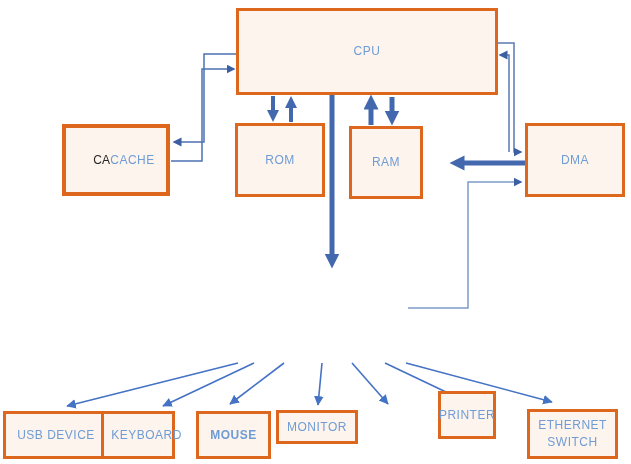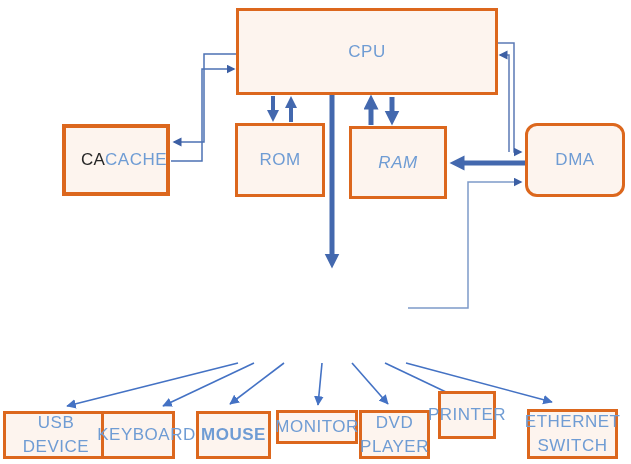--- a/index.html
+++ b/index.html
@@ -5,31 +5,31 @@
   html,body{margin:0;padding:0;background:#ffffff;}
   .canvas{
     position:relative;width:631px;height:464px;background:#ffffff;
     overflow:hidden;font-family:"Liberation Sans",sans-serif;
   }
   .wires{position:absolute;left:0;top:0;width:631px;height:464px;}
   .box{
     position:absolute;box-sizing:border-box;
     background:#FDF4EE;border:3px solid #DC671D;
     display:flex;align-items:center;justify-content:center;
-    text-align:center;color:#6F9CD4;font-size:17px;
+    text-align:center;color:#6F9CD4;font-size:12px;
     letter-spacing:0.5px;line-height:1.4;
   }
   .b4{border-width:4px;padding-left:16px;}
   .prefix{color:#262626;letter-spacing:0.2px;}
   
   .n-cpu      {left:236px;top:8px;  width:262px;height:87px;}
   .n-cache    {left:62px; top:124px;width:108px;height:72px;}
   .n-rom      {left:235px;top:123px;width:90px; height:74px;}
-  .n-ram      {left:349px;top:126px;width:98px; height:73px;font-style:italic;}
-  .n-dma      {left:525px;top:123px;width:100px;height:74px;border-radius:12px;}
+  .n-ram      {left:349px;top:126px;width:74px; height:73px;}
+  .n-dma      {left:525px;top:123px;width:100px;height:74px;}
   .n-io       {left:233px;top:274px;width:175px;height:89px;}
   .n-usb      {left:3px;  top:411px;width:106px; height:48px;}
   .n-keyboard {left:101px;top:411px;width:74px; height:48px;padding-left:17px;}
   .n-mouse    {left:196px;top:411px;width:75px; height:48px;font-weight:bold;}
   .n-monitor  {left:276px;top:410px;width:82px; height:34px;}
   .n-dvd      {left:359px;top:410px;width:71px; height:49px;padding:0 8px;}
   .n-printer  {left:438px;top:391px;width:58px; height:48px;}
   .n-ethernet {left:527px;top:409px;width:91px; height:50px;padding:0 10px;}
 </style>
 </head>
@@ -140,23 +140,20 @@
   </div>
 
   <div class="box n-mouse">
     <span>MOUSE</span>
   </div>
 
   <div class="box n-monitor">
     <span>MONITOR</span>
   </div>
 
-  <div class="box n-dvd">
-    <span>DVD PLAYER</span>
-  </div>
 
   <div class="box n-printer">
     <span>PRINTER</span>
   </div>
 
   <div class="box n-ethernet">
     <span>ETHERNET SWITCH</span>
   </div>
 
 </div>

